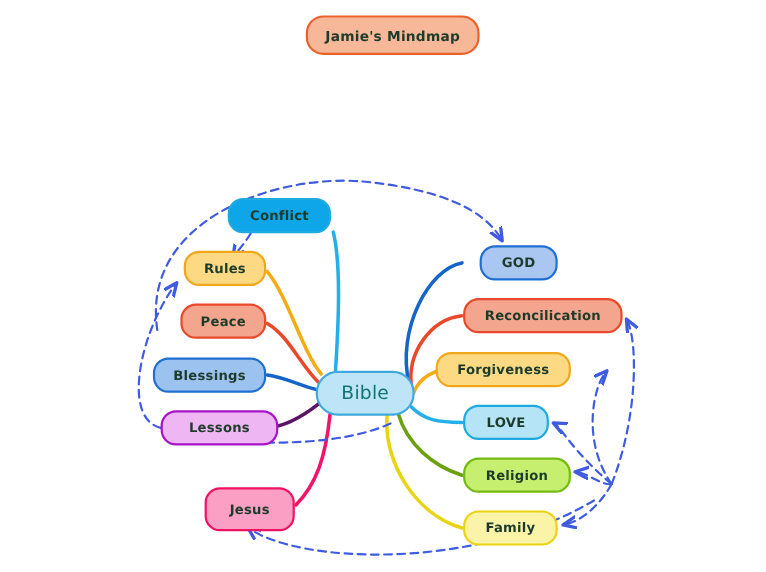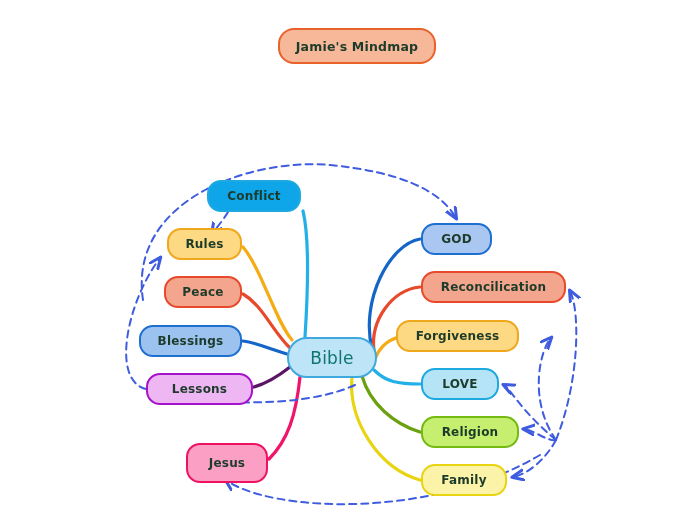--- a/index.html
+++ b/index.html
@@ -85,21 +85,21 @@
         <path d="M 355 385 C 300 410 200 404 150 392" fill="none" stroke="#3f5ce0" stroke-width="2" stroke-dasharray="7 5" stroke-linecap="round" marker-end="url(#arrow-blue)"></path>
         <path d="M 540 455 C 430 520 270 512 226 480" fill="none" stroke="#3f5ce0" stroke-width="2" stroke-dasharray="7 5" stroke-linecap="round" marker-end="url(#arrow-blue)"></path>
         <path d="M 556 440 C 580 380 580 310 570 291" fill="none" stroke="#3f5ce0" stroke-width="2" stroke-dasharray="7 5" stroke-linecap="round" marker-end="url(#arrow-blue)"></path>
         <path d="M 556 440 C 528 400 540 350 551 338" fill="none" stroke="#3f5ce0" stroke-width="2" stroke-dasharray="7 5" stroke-linecap="round" marker-end="url(#arrow-blue)"></path>
         <path d="M 556 440 C 520 410 510 388 504 385" fill="none" stroke="#3f5ce0" stroke-width="2" stroke-dasharray="7 5" stroke-linecap="round" marker-end="url(#arrow-blue)"></path>
         <path d="M 556 440 C 548 442 534 430 524 429" fill="none" stroke="#3f5ce0" stroke-width="2" stroke-dasharray="7 5" stroke-linecap="round" marker-end="url(#arrow-blue)"></path>
         <path d="M 556 440 C 545 460 528 474 513 477" fill="none" stroke="#3f5ce0" stroke-width="2" stroke-dasharray="7 5" stroke-linecap="round" marker-end="url(#arrow-blue)"></path>
       </g>
   </svg>
 
-  <div class="node node-title" style="left: 278px; top: 28px; width: 158px; height: 36px; background: rgb(247, 183, 153); border-color: rgb(232, 98, 42);">
+  <div class="node node-title" style="left: 278px; top: 14px; width: 158px; height: 36px; background: rgb(247, 183, 153); border-color: rgb(232, 98, 42);">
     <span>Jamie's Mindmap</span>
   </div>
 
   <div class="node node-center" style="left: 287px; top: 337px; width: 90px; height: 41px; background: rgb(189, 228, 247); border-color: rgb(63, 169, 221);">
     <span>Bible</span>
   </div>
 
   <div id="nodes-host">
       <div class="node" style="left: 207px; top: 180px; width: 94px; height: 32px; background: #0ea5e9; border-color: rgb(30, 169, 224);">
         <span>Conflict</span>
@@ -112,21 +112,21 @@
       </div>
       <div class="node" style="left: 139px; top: 325px; width: 103px; height: 32px; background: rgb(156, 195, 240); border-color: rgb(31, 111, 208);">
         <span>Blessings</span>
       </div>
       <div class="node" style="left: 146px; top: 373px; width: 107px; height: 32px; background: rgb(238, 182, 242); border-color: rgb(167, 19, 200);">
         <span>Lessons</span>
       </div>
       <div class="node" style="left: 186px; top: 443px; width: 82px; height: 40px; background: rgb(252, 159, 196); border-color: rgb(239, 18, 98);">
         <span>Jesus</span>
       </div>
-      <div class="node" style="left: 421px; top: 223px; width: 71px; height: 32px; background: rgb(170, 199, 242); border-color: rgb(31, 111, 208);">
+      <div class="node" style="left: 436px; top: 223px; width: 71px; height: 32px; background: rgb(170, 199, 242); border-color: rgb(31, 111, 208);">
         <span>GOD</span>
       </div>
       <div class="node" style="left: 421px; top: 271px; width: 145px; height: 32px; background: rgb(244, 165, 141); border-color: rgb(232, 73, 42);">
         <span>Reconcilication</span>
       </div>
       <div class="node" style="left: 396px; top: 320px; width: 123px; height: 32px; background: rgb(252, 217, 130); border-color: rgb(240, 167, 28);">
         <span>Forgiveness</span>
       </div>
       <div class="node" style="left: 421px; top: 368px; width: 78px; height: 32px; background: rgb(181, 228, 247); border-color: rgb(30, 169, 224);">
         <span>LOVE</span>

